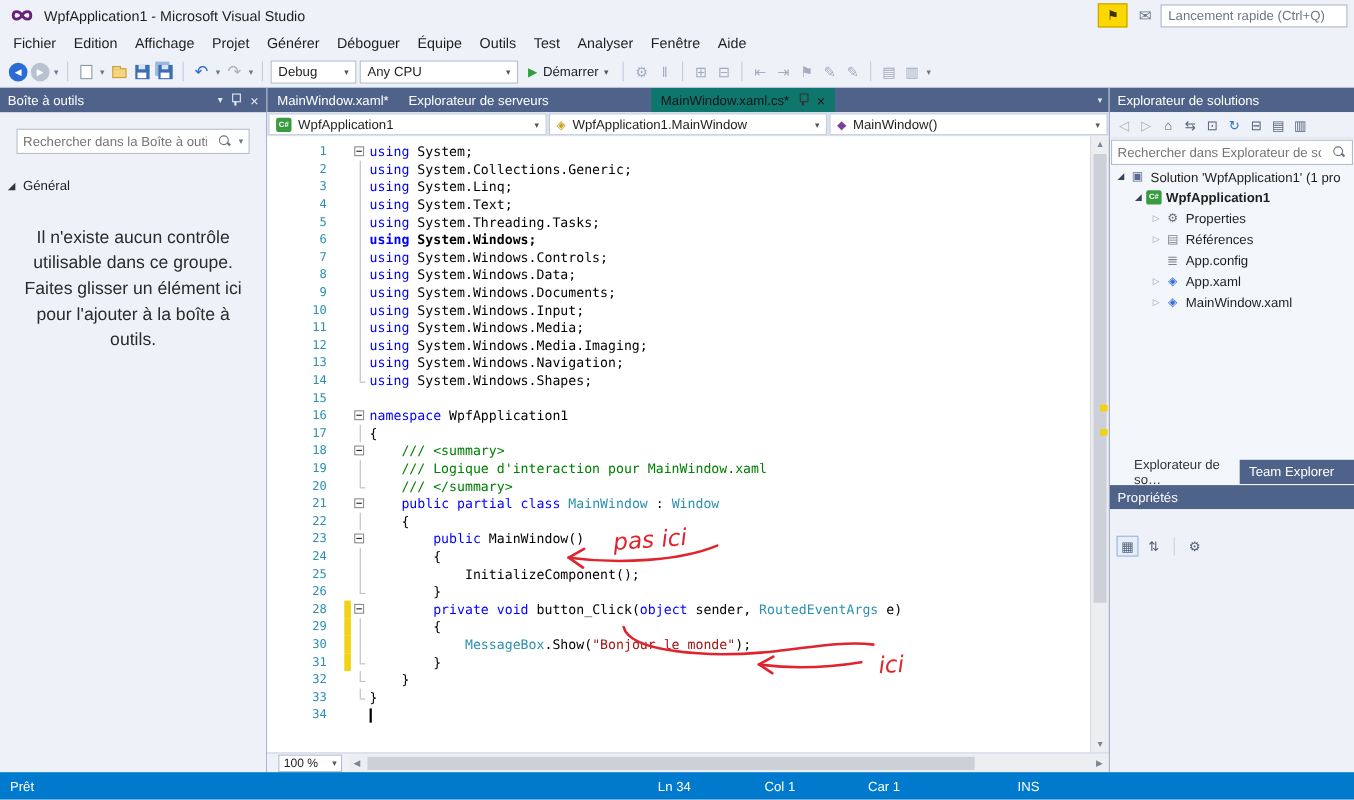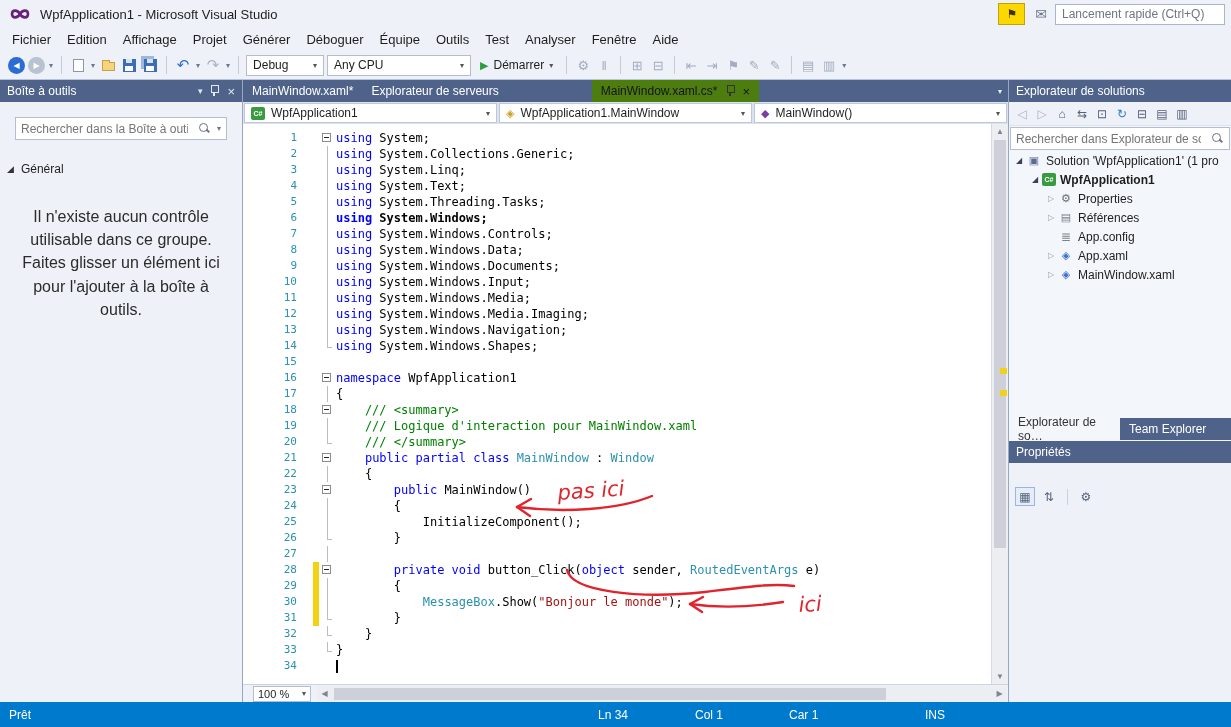--- a/index.html
+++ b/index.html
@@ -61,21 +61,21 @@
 
 .toolbox{position:absolute;left:0;top:0;width:243px;height:622px;background:#eef1f8;border-right:1px solid #98a6c0}
 .secthdr{display:flex;align-items:center;gap:7px;padding:7px 7px 5px;font-size:12px;color:#1e1e1e;cursor:pointer}
 .secexp{font-size:9px;color:#333}
 .emptymsg{width:214px;margin:24px auto;font-size:16px;color:#2b2b2b;text-align:center;line-height:1.45}
 
 
 .editor{position:absolute;left:243px;top:0;width:765px;height:622px;background:#fff}
 .tabstrip{position:absolute;left:0;top:0;right:0;height:22px;background:#4f638a;display:flex}
 .tab{display:flex;align-items:center;padding:0 9px;font-size:12px;color:#fff;gap:6px;cursor:pointer;white-space:nowrap}
-.tab.active{background:#4d7c0f;color:#151515}
+.tab.active{background:#0f766e;color:#151515}
 .tab:nth-child(3){margin-left:84px}
 .tab .pinico{color:#333;margin-left:2px}
 .tclose{font-size:13px;line-height:1;cursor:pointer}
 .tstripdd{position:absolute;right:6px;top:7px;font-size:8px;color:#e8edf6;cursor:pointer}
 .navbar{position:absolute;left:0;top:22px;right:0;height:22px;background:#dbe2f0;display:flex;gap:2px;padding:1px 1px}
 .ncombo{flex:1;background:#fff;border:1px solid #c0c8d8;display:flex;align-items:center;padding:0 6px;font-size:12px;gap:6px;cursor:pointer;min-width:0}
 .ncombo .ntext{flex:1;overflow:hidden;white-space:nowrap}
 .ndd{font-size:8px;color:#555}
 .nico{font-size:10px;flex:none;display:inline-flex;align-items:center;justify-content:center}
 .ic-proj{background:#399b3f;color:#fff;font-size:7px;font-weight:bold;width:14px;height:13px;border-radius:2px}
@@ -120,21 +120,21 @@
 .trow.bold .tlbl2{font-weight:bold}
 .texp{width:14px;text-align:center;font-size:8px;flex:none}
 .texp.expanded{color:#3a4356}.texp.collapsed{color:#96a0b2}
 .tico{width:16px;height:14px;display:inline-flex;align-items:center;justify-content:center;margin-right:4px;font-size:11px;flex:none}
 .ic-solution{color:#5b6b94}
 .ic-csharp-project{background:#399b3f;color:#fff;font-size:7px;font-weight:bold;width:14px;height:13px;border-radius:2px}
 .ic-properties{color:#6a6f78}
 .ic-references{color:#7b828e}
 .ic-config-file{color:#7b828e;font-size:12px}
 .ic-xaml-file{color:#3d6fd4}
-.ptabs{position:absolute;left:0;right:0;top:338px;height:22px;display:flex;align-items:stretch;background:#eef1f8}
+.ptabs{position:absolute;left:13px;right:0;top:338px;height:22px;display:flex;align-items:stretch;background:#eef1f8}
 .ptab{display:flex;align-items:center;padding:0 9px;font-size:12px;color:#333;cursor:pointer}
 .ptab.active{flex:1;background:#f3f6fb}
 .ptab:not(.active){background:#4f638a;color:#fff;flex:1}
 .prophdr{position:absolute;left:0;right:0;top:361px}
 .propbody{position:absolute;left:0;right:0;top:383px;bottom:0;background:#eef1f8}
 .proptb{display:flex;align-items:center;gap:4px;padding:4px 6px;margin-top:20px}
 .propico{width:20px;height:19px;display:inline-flex;align-items:center;justify-content:center;font-size:12px;color:#55627a;cursor:pointer}
 .propico.sel{border:1px solid #9db5d8;background:#e4edf9}
 .propsep{width:1px;height:16px;background:#c9d1df;margin:0 4px}
 
@@ -314,21 +314,20 @@
             <div class="crow"><span class="cln">17</span><span class="cchg"></span><span class="cfold l"></span><span class="ctext"><span class="pl">{</span></span></div>
             <div class="crow"><span class="cln">18</span><span class="cchg"></span><span class="cfold b"><span class="fbox"></span></span><span class="ctext"><span class="cm">    /// &lt;summary&gt;</span></span></div>
             <div class="crow"><span class="cln">19</span><span class="cchg"></span><span class="cfold l"></span><span class="ctext"><span class="cm">    /// Logique d'interaction pour MainWindow.xaml</span></span></div>
             <div class="crow"><span class="cln">20</span><span class="cchg"></span><span class="cfold e"></span><span class="ctext"><span class="cm">    /// &lt;/summary&gt;</span></span></div>
             <div class="crow"><span class="cln">21</span><span class="cchg"></span><span class="cfold b"><span class="fbox"></span></span><span class="ctext"><span class="pl">    </span><span class="kw">public partial class</span><span class="pl"> </span><span class="ty">MainWindow</span><span class="pl"> : </span><span class="ty">Window</span></span></div>
             <div class="crow"><span class="cln">22</span><span class="cchg"></span><span class="cfold l"></span><span class="ctext"><span class="pl">    {</span></span></div>
             <div class="crow"><span class="cln">23</span><span class="cchg"></span><span class="cfold b"><span class="fbox"></span></span><span class="ctext"><span class="pl">        </span><span class="kw">public</span><span class="pl"> MainWindow()</span></span></div>
             <div class="crow"><span class="cln">24</span><span class="cchg"></span><span class="cfold l"></span><span class="ctext"><span class="pl">        {</span></span></div>
             <div class="crow"><span class="cln">25</span><span class="cchg"></span><span class="cfold l"></span><span class="ctext"><span class="pl">            InitializeComponent();</span></span></div>
             <div class="crow"><span class="cln">26</span><span class="cchg"></span><span class="cfold e"></span><span class="ctext"><span class="pl">        }</span></span></div>
-            <div class="crow"><span class="cln">27</span><span class="cchg"></span><span class="cfold l"></span><span class="ctext"></span></div>
             <div class="crow"><span class="cln">28</span><span class="cchg on"></span><span class="cfold b"><span class="fbox"></span></span><span class="ctext"><span class="pl">        </span><span class="kw">private</span><span class="pl"> </span><span class="kw">void</span><span class="pl"> button_Click(</span><span class="kw">object</span><span class="pl"> sender, </span><span class="ty">RoutedEventArgs</span><span class="pl"> e)</span></span></div>
             <div class="crow"><span class="cln">29</span><span class="cchg on"></span><span class="cfold l"></span><span class="ctext"><span class="pl">        {</span></span></div>
             <div class="crow"><span class="cln">30</span><span class="cchg on"></span><span class="cfold l"></span><span class="ctext"><span class="pl">            </span><span class="ty">MessageBox</span><span class="pl">.Show(</span><span class="st">"Bonjour le monde"</span><span class="pl">);</span></span></div>
             <div class="crow"><span class="cln">31</span><span class="cchg on"></span><span class="cfold e"></span><span class="ctext"><span class="pl">        }</span></span></div>
             <div class="crow"><span class="cln">32</span><span class="cchg"></span><span class="cfold e"></span><span class="ctext"><span class="pl">    }</span></span></div>
             <div class="crow"><span class="cln">33</span><span class="cchg"></span><span class="cfold e"></span><span class="ctext"><span class="pl">}</span></span></div>
             <div class="crow"><span class="cln">34</span><span class="cchg"></span><span class="cfold "></span><span class="ctext"><span class="caret"></span></span></div>
           </div>
       </div>
       <div class="vscroll">

